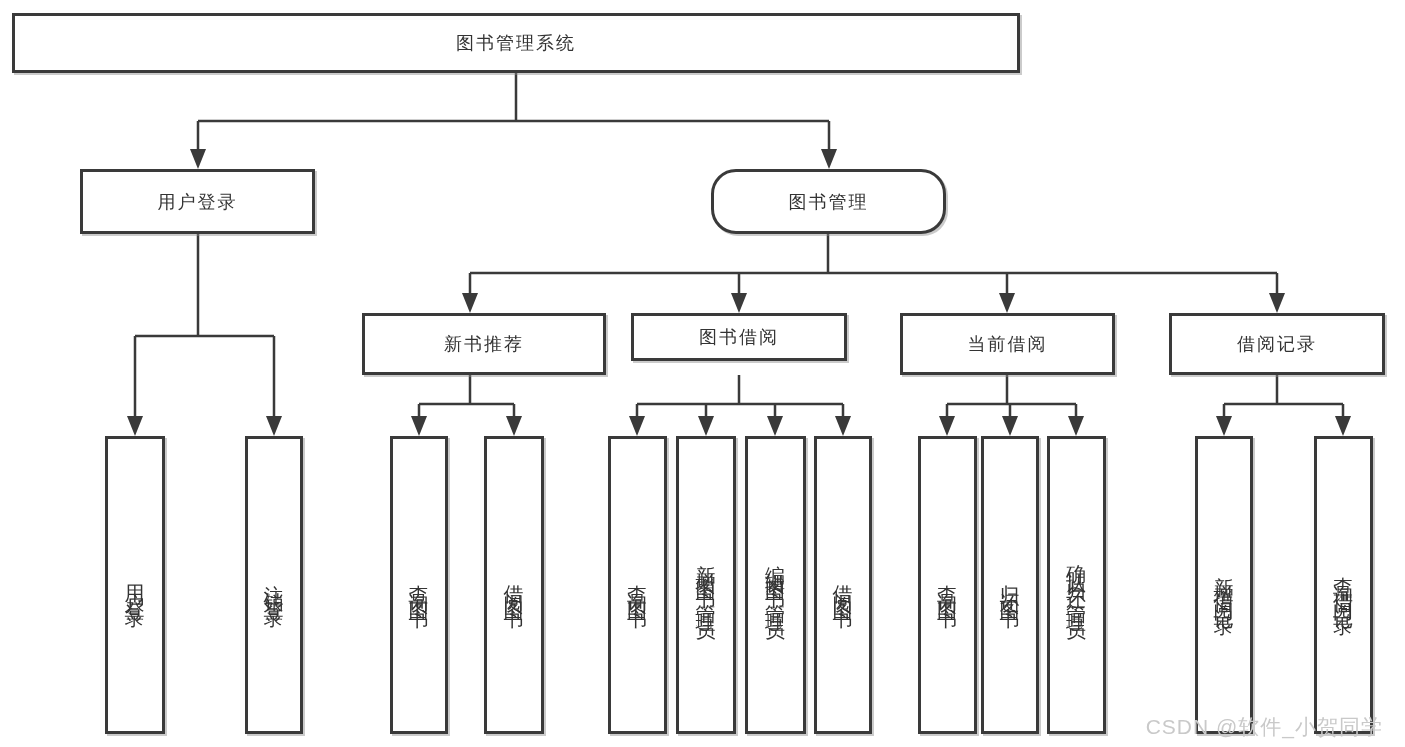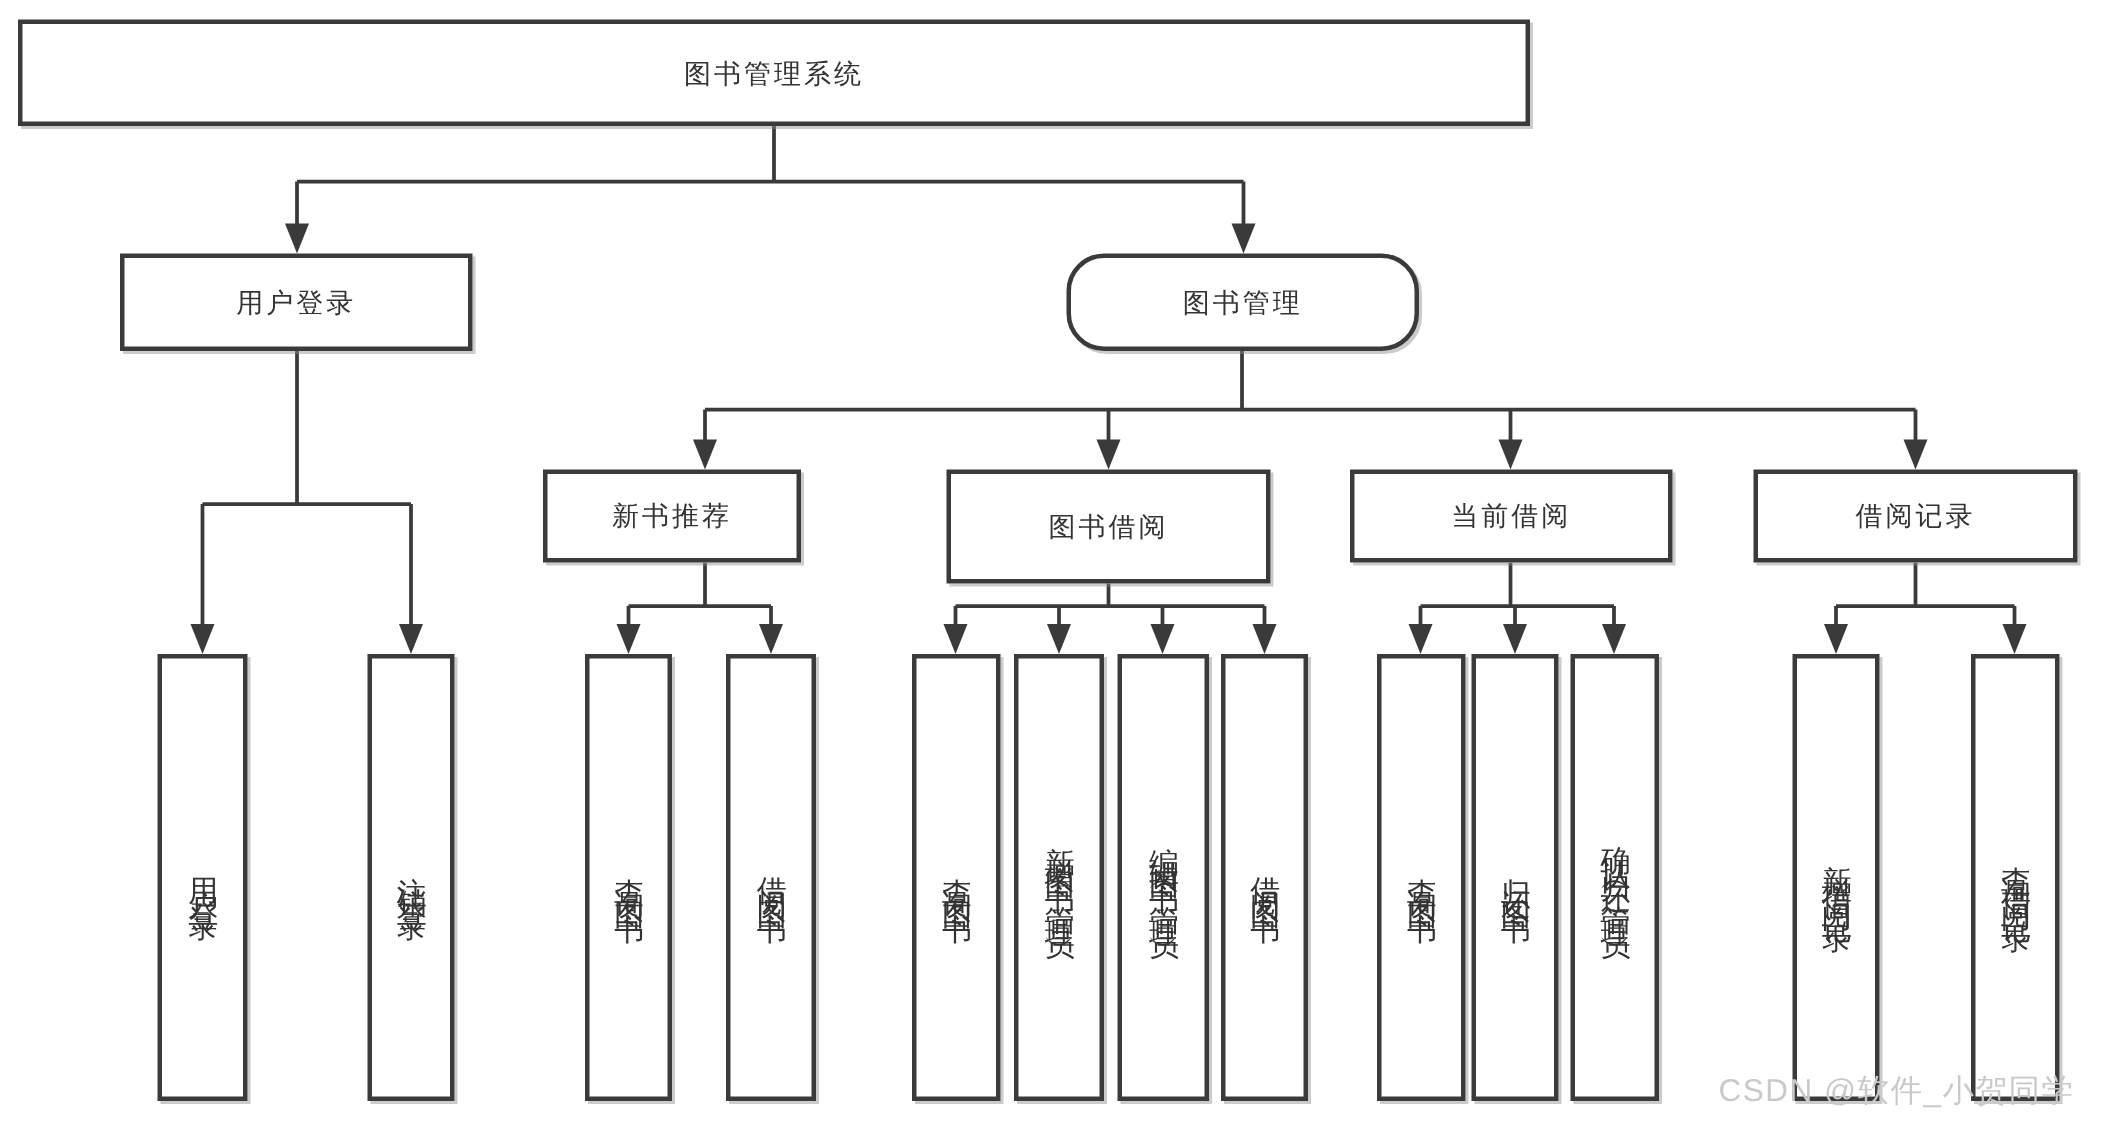--- a/index.html
+++ b/index.html
@@ -93,35 +93,35 @@
       <polygon points="1002,416 1018,416 1010,436" fill="#3a3a3a" stroke="none"></polygon>
       <polygon points="1068,416 1084,416 1076,436" fill="#3a3a3a" stroke="none"></polygon>
     </g>
     <g stroke="#3a3a3a" stroke-width="2.5" fill="none">
       <path d="M1277 375 L1277 404 M1224 404 L1343 404 M1224 404 L1224 418 M1343 404 L1343 418"></path>
       <polygon points="1216,416 1232,416 1224,436" fill="#3a3a3a" stroke="none"></polygon>
       <polygon points="1335,416 1351,416 1343,436" fill="#3a3a3a" stroke="none"></polygon>
     </g>
   </svg>
 
-  <div class="box hbox" style="left:12px;top:13px;width:1008px;height:71px;">
+  <div class="box hbox" style="left:12px;top:13px;width:1008px;height:60px;">
     <span>图书管理系统</span>
   </div>
 
   <div class="box hbox" style="left:80px;top:169px;width:235px;height:65px;">
     <span>用户登录</span>
   </div>
   <div class="box hbox" style="left:711px;top:169px;width:235px;height:65px;border-radius:25px;">
     <span>图书管理</span>
   </div>
 
-  <div class="box hbox" style="left:362px;top:313px;width:172px;height:62px;">
+  <div class="box hbox" style="left:362px;top:313px;width:244px;height:62px;">
     <span>新书推荐</span>
   </div>
-  <div class="box hbox" style="left:631px;top:313px;width:216px;height:76px;">
+  <div class="box hbox" style="left:631px;top:313px;width:216px;height:48px;">
     <span>图书借阅</span>
   </div>
   <div class="box hbox" style="left:900px;top:313px;width:215px;height:62px;">
     <span>当前借阅</span>
   </div>
   <div class="box hbox" style="left:1169px;top:313px;width:216px;height:62px;">
     <span>借阅记录</span>
   </div>
 
   <div class="box vbox" style="left:105px;top:436px;width:60px;height:298px;">

